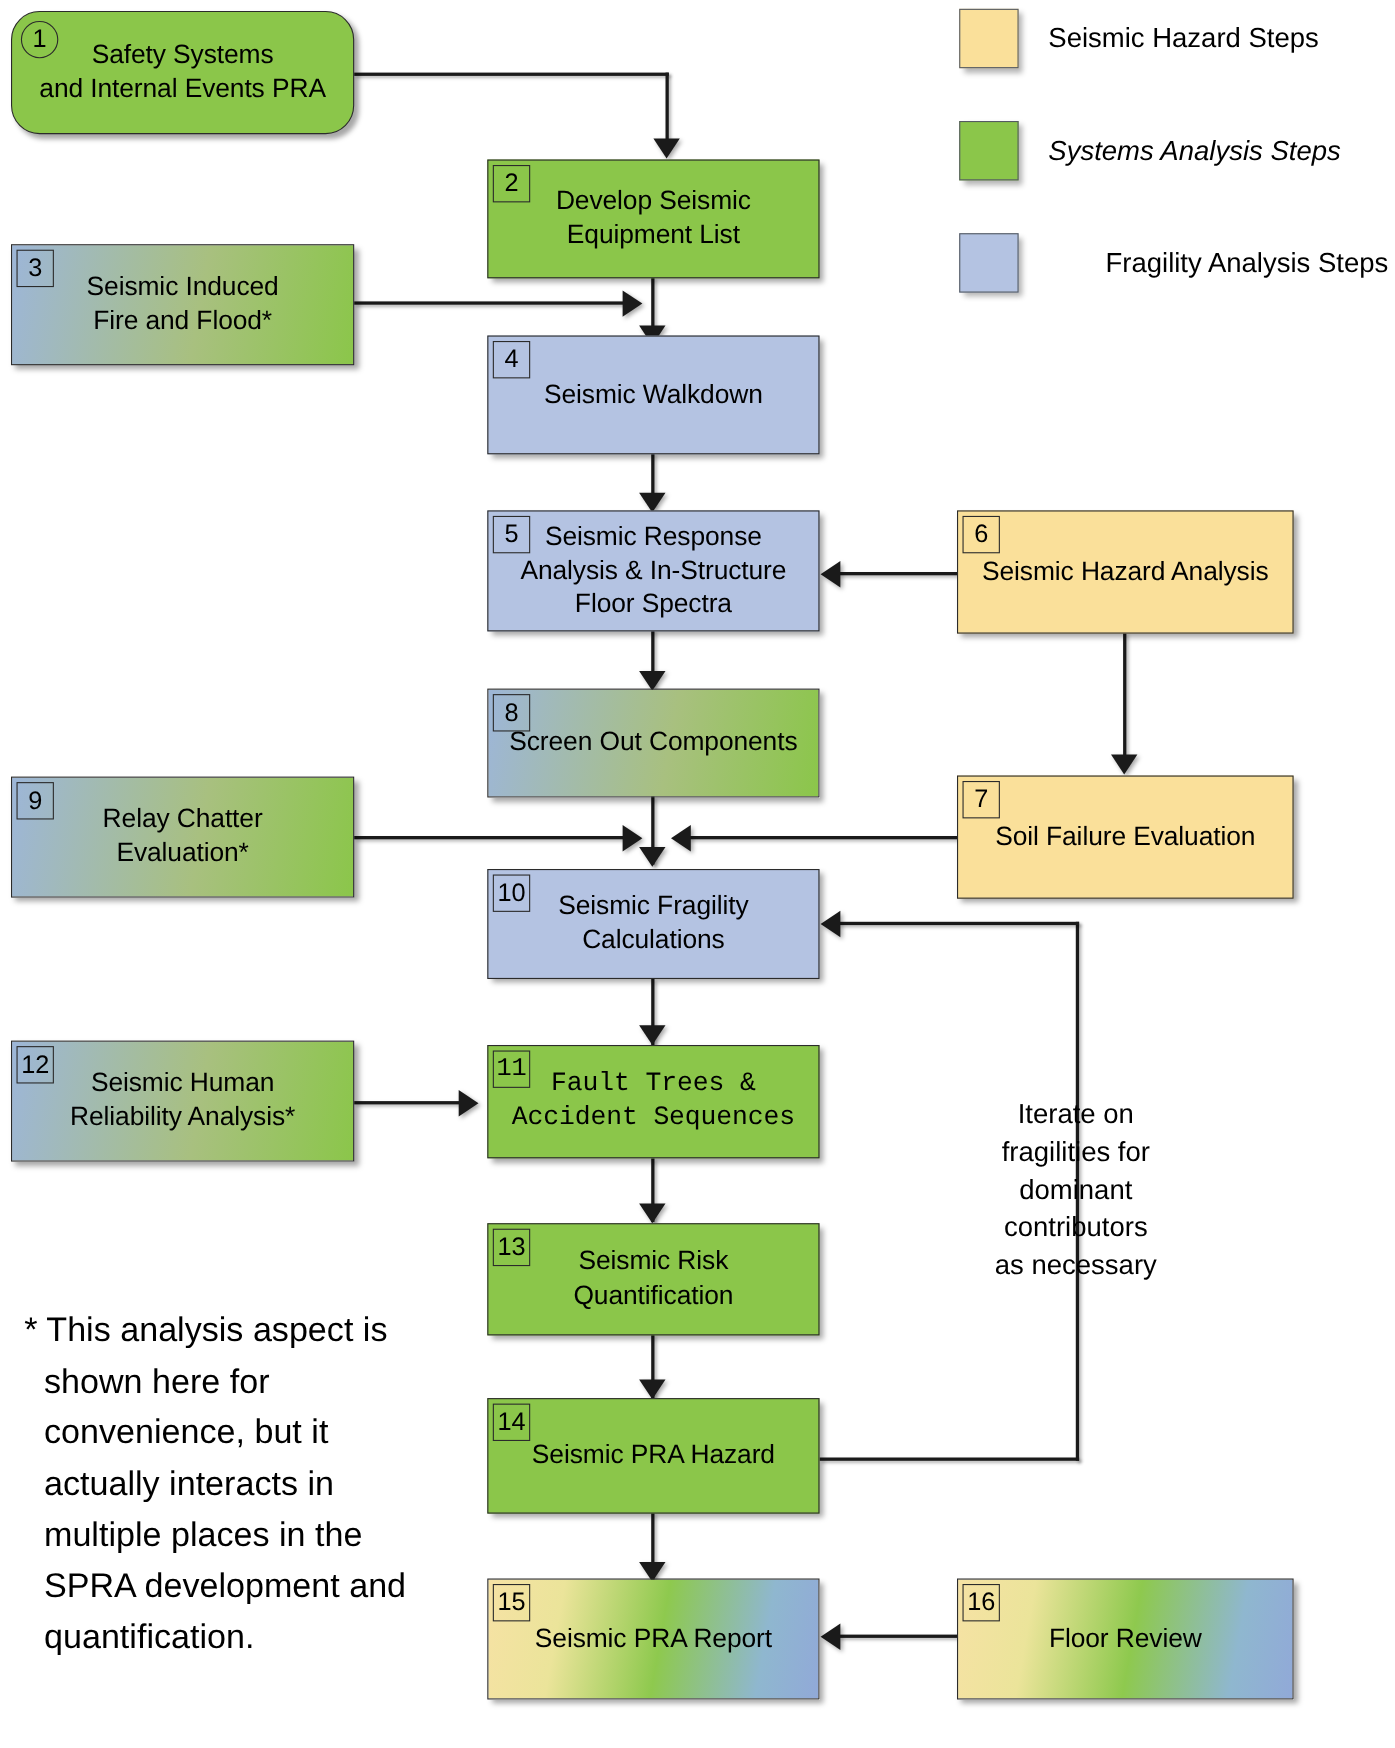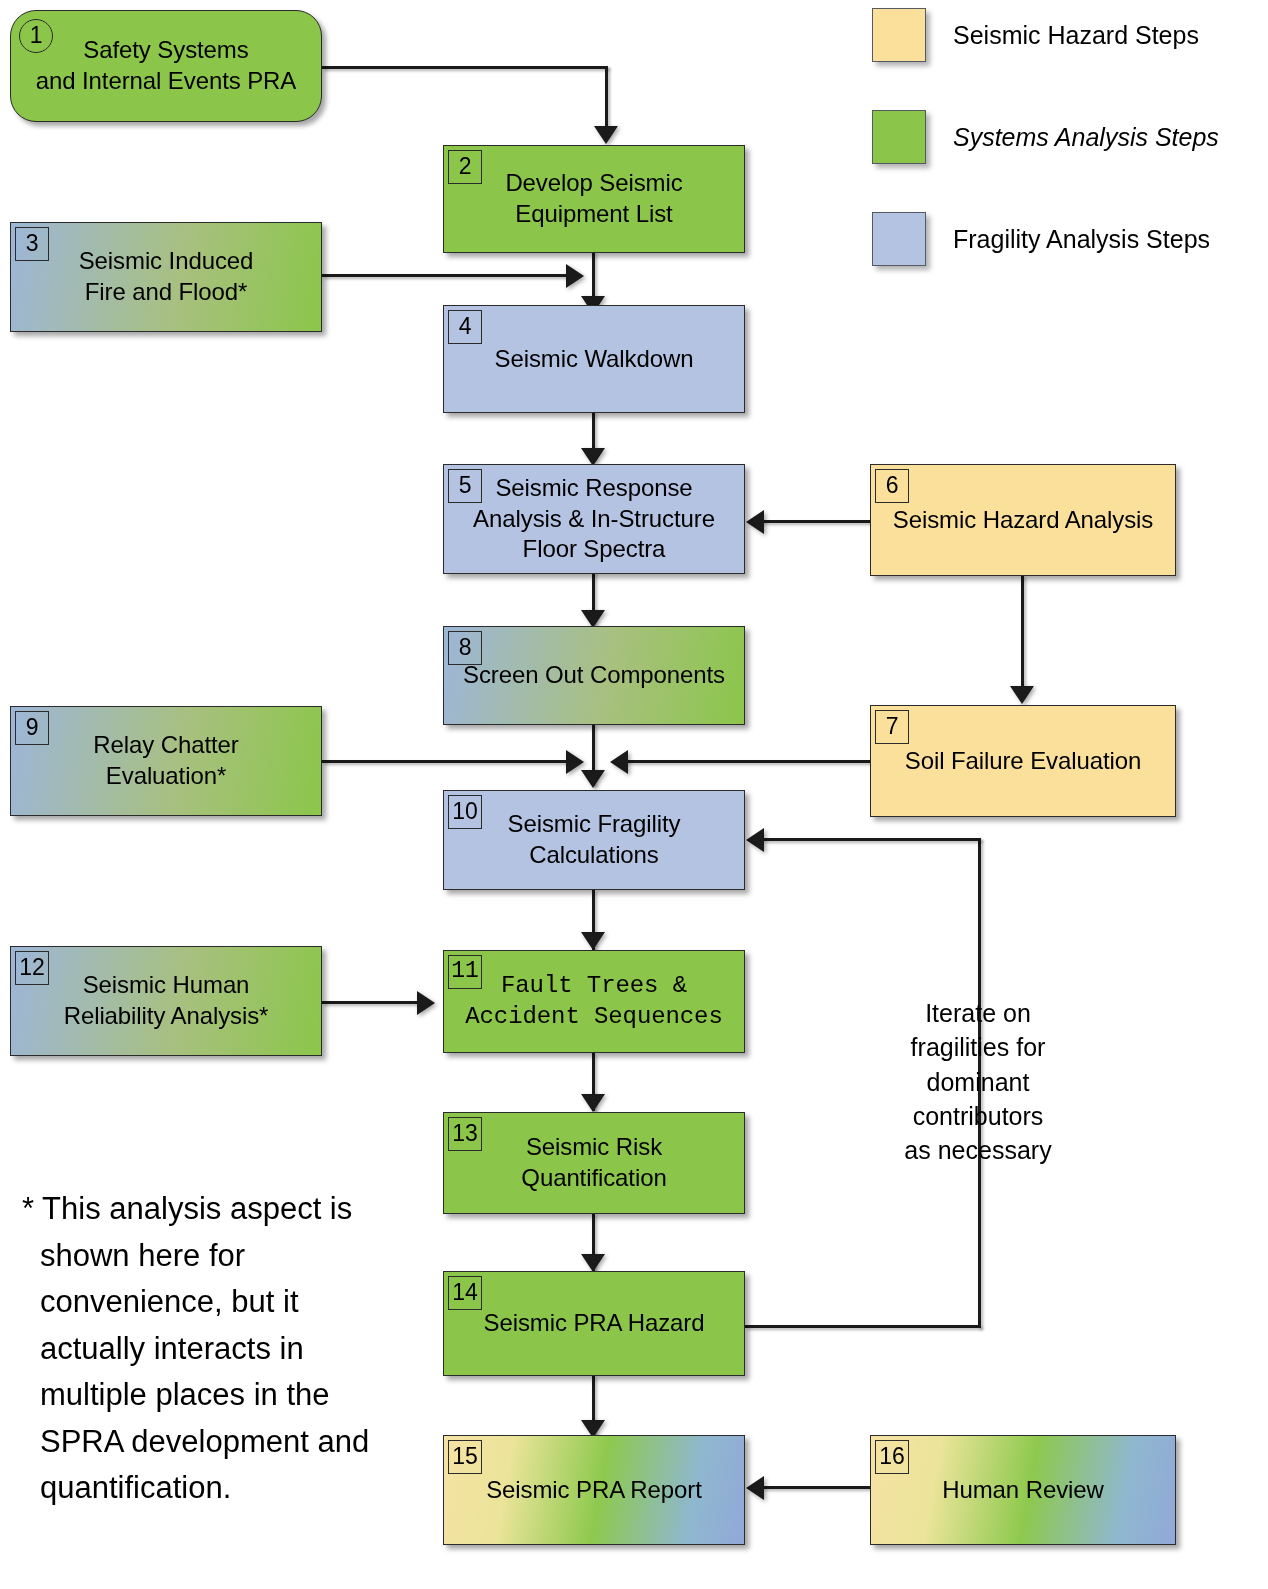--- a/index.html
+++ b/index.html
@@ -274,33 +274,33 @@
     <span class="node-label">Seismic PRA Hazard</span>
   </div>
 
   <div class="node fill-tri" style="left:443px; top:1435px; width:302px; height:110px;">
     <span class="badge">15</span>
     <span class="node-label">Seismic PRA Report</span>
   </div>
 
   <div class="node fill-tri" style="left:870px; top:1435px; width:306px; height:110px;">
     <span class="badge">16</span>
-    <span class="node-label">Human Review</span>
+    <span class="node-label">Floor Review</span>
   </div>
 
   <div class="free-text centered" style="left:868px; top:996px; width:220px;">Iterate on
 fragilities for
 dominant
 contributors
 as necessary</div>
 
   <div class="free-text hang" style="left:22px; top:1186px; width:345px;">* This analysis aspect is shown here for convenience, but it actually interacts in multiple places in the SPRA development and quantification.</div>
 
   <div class="legend-swatch" style="left:872px; top:8px; background:#fae09a;"></div>
   <div class="legend-text" style="left:953px; top:21px;">Seismic Hazard Steps</div>
 
   <div class="legend-swatch" style="left:872px; top:110px; background:#8bc64a;"></div>
   <div class="legend-text" style="left:953px; top:123px;font-style:italic;">Systems Analysis Steps</div>
 
   <div class="legend-swatch" style="left:872px; top:212px; background:#b4c3e2;"></div>
-  <div class="legend-text" style="left:953px; top:225px;">Fragility Analysis Steps</div>
+  <div class="legend-text" style="left:1005px; top:225px;">Fragility Analysis Steps</div>
 
 </div>
 
 </body></html>

